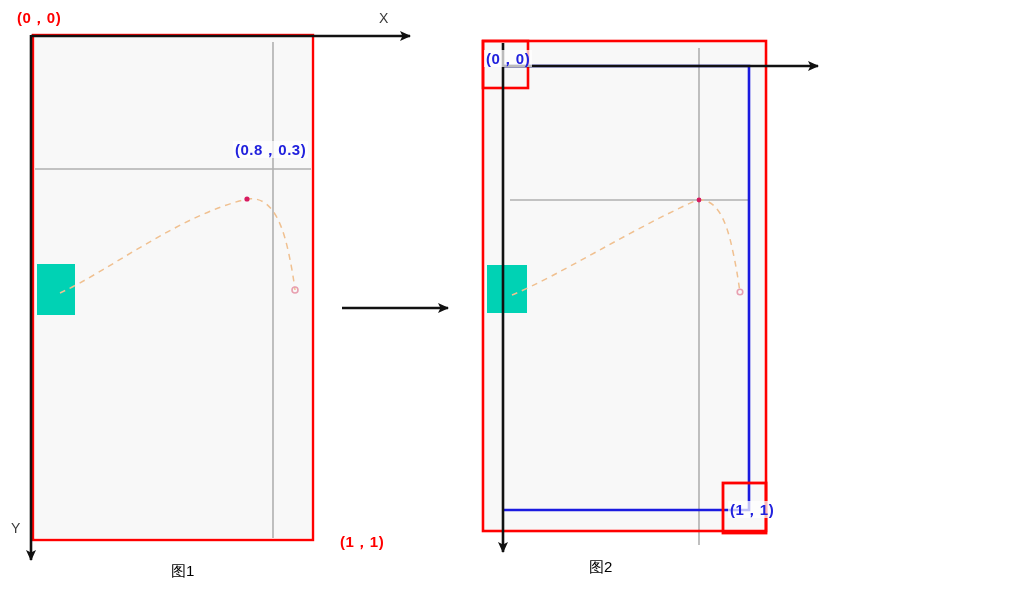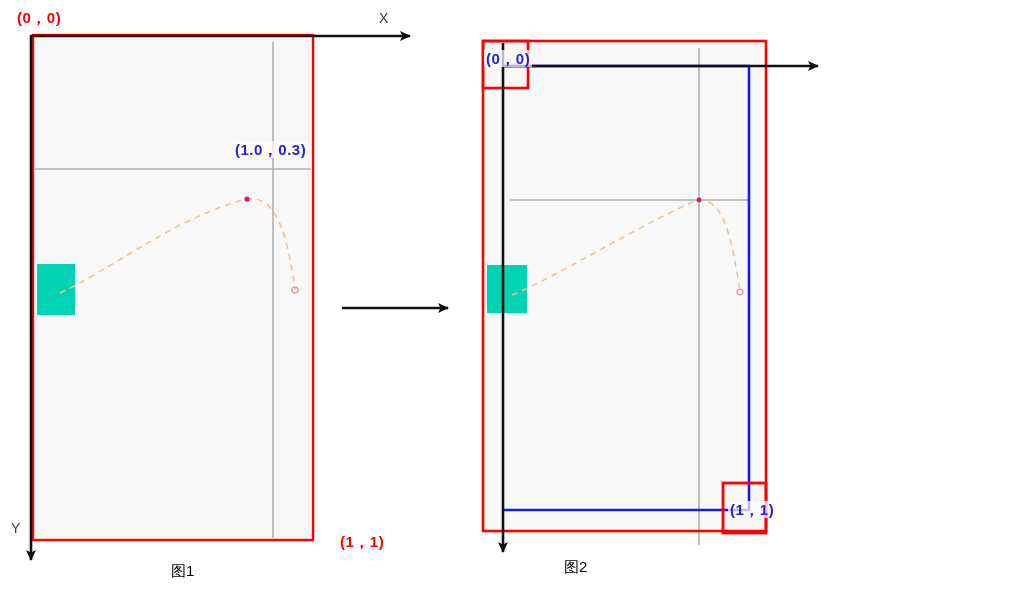--- a/index.html
+++ b/index.html
@@ -112,27 +112,27 @@
 
       <line x1="503" y1="43" x2="503" y2="552" stroke="#111111" stroke-width="2.6" marker-end="url(#arrowBlack)"></line>
       <line x1="503" y1="66" x2="818" y2="66" stroke="#111111" stroke-width="2.4" marker-end="url(#arrowBlack)"></line>
     </g>
   </svg>
 
   <div class="lbl lbl-red" style="left:17px; top:10px;">(0，0)</div>
 
   <div class="lbl lbl-red" style="left:340px; top:534px;">(1，1)</div>
 
-  <div class="lbl lbl-blue lbl-blue-bg" style="left:233px; top:141px;">(1.0，0.3)</div>
+  <div class="lbl lbl-blue lbl-blue-bg" style="left:233px; top:141px;">(0.8，0.3)</div>
 
   <div class="lbl lbl-axis" style="left:379px; top:11px;">X</div>
 
   <div class="lbl lbl-axis" style="left:11px; top:521px;">Y</div>
 
   <div class="lbl lbl-cap" style="left:171px; top:563px;">图1</div>
 
   <div class="lbl lbl-blue lbl-blue-bg" style="left:484px; top:50px;">(0，0)</div>
 
   <div class="lbl lbl-blue lbl-blue-bg" style="left:728px; top:501px;">(1，1)</div>
 
-  <div class="lbl lbl-cap" style="left:564px; top:559px;">图2</div>
+  <div class="lbl lbl-cap" style="left:589px; top:559px;">图2</div>
 
 </div>
 
 </body></html>

